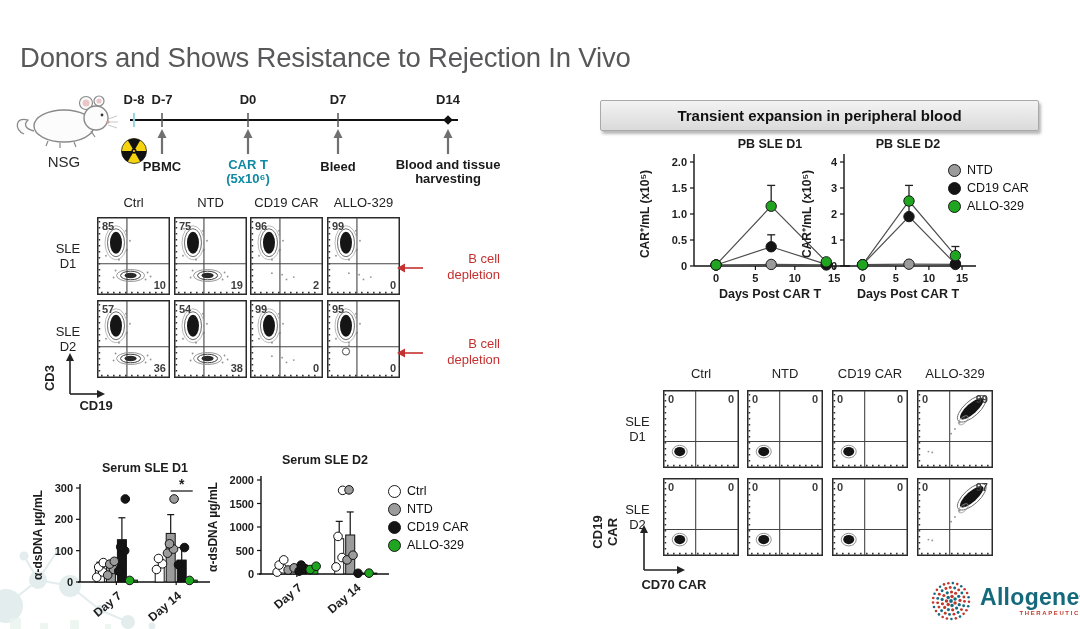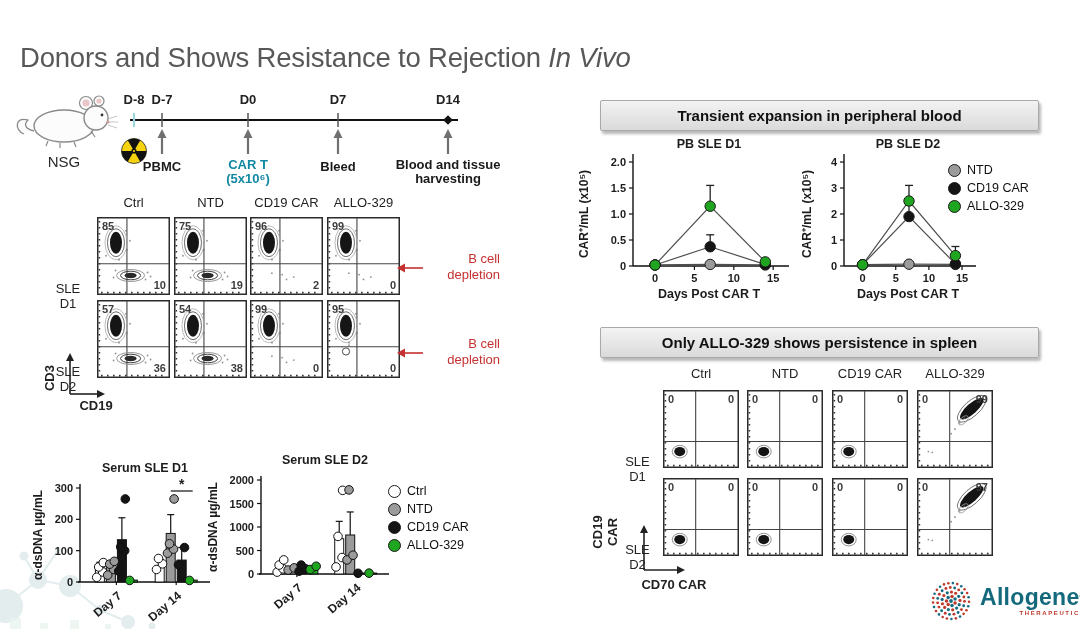--- a/index.html
+++ b/index.html
@@ -1,30 +1,30 @@
 <!DOCTYPE html>
 <html><head>
 <meta charset="utf-8">
 <style>
   html,body{margin:0;padding:0;background:#fff;}
   .slide{position:relative;width:1080px;height:629px;background:#ffffff;
          font-family:"Liberation Sans",sans-serif;overflow:hidden;}
   .abs{position:absolute;}
   .title{position:absolute;left:20px;top:5px;width:1052px;font-size:27.5px;
          line-height:35px;color:#58585a;letter-spacing:-0.2px;}
-  .it{font-style:italic;margin-top:12px;}
+  .it{margin-top:12px;}
   .hbar{position:absolute;background:linear-gradient(#f3f3f3,#dadada);
         border:1px solid #a9a9a9;border-radius:2px;
         box-shadow:2px 3px 3px rgba(0,0,0,0.28);
         display:flex;align-items:center;justify-content:center;
         font-size:15px;color:#111;font-weight:bold;}
   .flow-panel{position:absolute;}
   .flow-col-label{position:absolute;text-align:center;font-size:13px;color:#222;}
   .flow-row-label{position:absolute;text-align:center;font-size:13px;line-height:15px;
-                  color:#222;white-space:pre-line;margin-top:40px;}
+                  color:#222;white-space:pre-line;}
   .bcell{position:absolute;color:#c53030;font-size:13px;line-height:16px;
          text-align:right;width:76px;}
   #legend-pb,#legend-dsdna{position:absolute;}
   .legend-row{display:flex;align-items:center;margin-bottom:4px;}
   .legend-dot{width:11px;height:11px;border-radius:50%;border:1.3px solid #1a1a1a;
               margin-right:6px;flex:none;}
   .legend-label{font-size:12.5px;color:#111;white-space:nowrap;}
   svg text{font-family:"Liberation Sans",sans-serif;}
   #logo{position:absolute;left:928px;top:578px;display:flex;align-items:center;}
   .logo-text{margin-left:6px;display:flex;flex-direction:column;line-height:1;}
@@ -494,21 +494,21 @@
         <span class="legend-dot" style="background: rgb(20, 20, 20);"></span>
         <span class="legend-label">CD19 CAR</span>
       </div>
       <div class="legend-row">
         <span class="legend-dot" style="background: rgb(31, 165, 31);"></span>
         <span class="legend-label">ALLO-329</span>
       </div>
     </div>
 
   <div class="hbar" id="hbar-pb" style="left:600px;top:100px;width:437px;height:29px">Transient expansion in peripheral blood</div>
-  <div id="chart-pb1" class="abs" style="left:575px;top:132px"><svg width="225" height="172">
+  <div id="chart-pb1" class="abs" style="left:636px;top:132px"><svg width="225" height="172">
         <text x="134" y="16" font-size="12.5" font-weight="bold" fill="#1c1c1c" text-anchor="middle">PB SLE D1</text>
         <text x="13" y="82" font-size="12" font-weight="bold" fill="#1c1c1c" text-anchor="middle" transform="rotate(-90 13 82)">CAR⁺/mL (x10⁵)</text>
         <line x1="58" y1="22" x2="58" y2="134" stroke="#111" stroke-width="1.4"></line>
         <line x1="58" y1="134" x2="214" y2="134" stroke="#111" stroke-width="1.4"></line>
         <line x1="54" y1="134" x2="58" y2="134" stroke="#111" stroke-width="1.2"></line>
         <text x="51" y="138" font-size="11" font-weight="bold" fill="#1c1c1c" text-anchor="end">0</text>
         <line x1="54" y1="108" x2="58" y2="108" stroke="#111" stroke-width="1.2"></line>
         <text x="51" y="112" font-size="11" font-weight="bold" fill="#1c1c1c" text-anchor="end">0.5</text>
         <line x1="54" y1="82" x2="58" y2="82" stroke="#111" stroke-width="1.2"></line>
         <text x="51" y="86" font-size="11" font-weight="bold" fill="#1c1c1c" text-anchor="end">1.0</text>
@@ -593,21 +593,20 @@
       <div class="legend-row">
         <span class="legend-dot" style="background: rgb(20, 20, 20);"></span>
         <span class="legend-label">CD19 CAR</span>
       </div>
       <div class="legend-row">
         <span class="legend-dot" style="background: rgb(31, 165, 31);"></span>
         <span class="legend-label">ALLO-329</span>
       </div>
     </div>
 
-  <div class="hbar" id="hbar-spleen" style="left:600px;top:327px;width:437px;height:29px">Only ALLO-329 shows persistence in spleen</div>
   <div id="flow-spleen" class="flow-panel" style="left:618px;top:362px;width:420px;height:200px">
       <div class="flow-col-label" style="left: 45px; top: 4px; width: 76px;">Ctrl</div>
       <div class="flow-col-label" style="left: 129px; top: 4px; width: 76px;">NTD</div>
       <div class="flow-col-label" style="left: 214px; top: 4px; width: 76px;">CD19 CAR</div>
       <div class="flow-col-label" style="left: 299px; top: 4px; width: 76px;">ALLO-329</div>
       <div class="flow-row-label" style="left: 0px; top: 52px; width: 39px;">SLE
 D1</div>
       <svg width="76" height="78" style="position: absolute; left: 45px; top: 28px;">
         <rect x="0.75" y="0.75" width="74.5" height="76.5" fill="#fff" stroke="#2b2b2b" stroke-width="1.5"></rect>
         <line x1="2.4" y1="4" x2="2.4" y2="74" stroke="#333" stroke-width="1.6" stroke-dasharray="1.6 4.4"></line>

